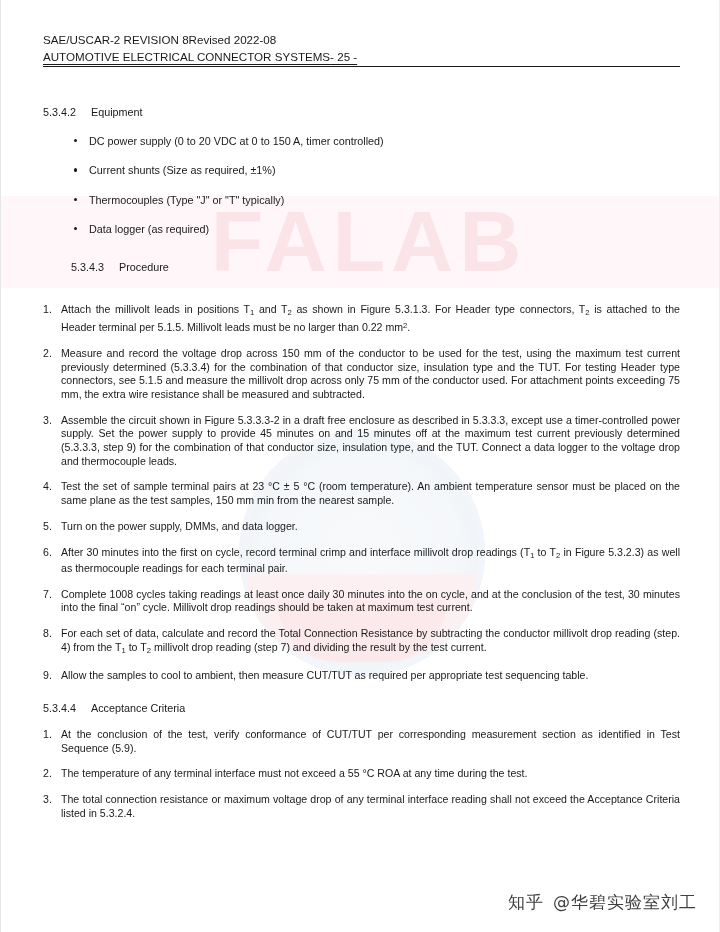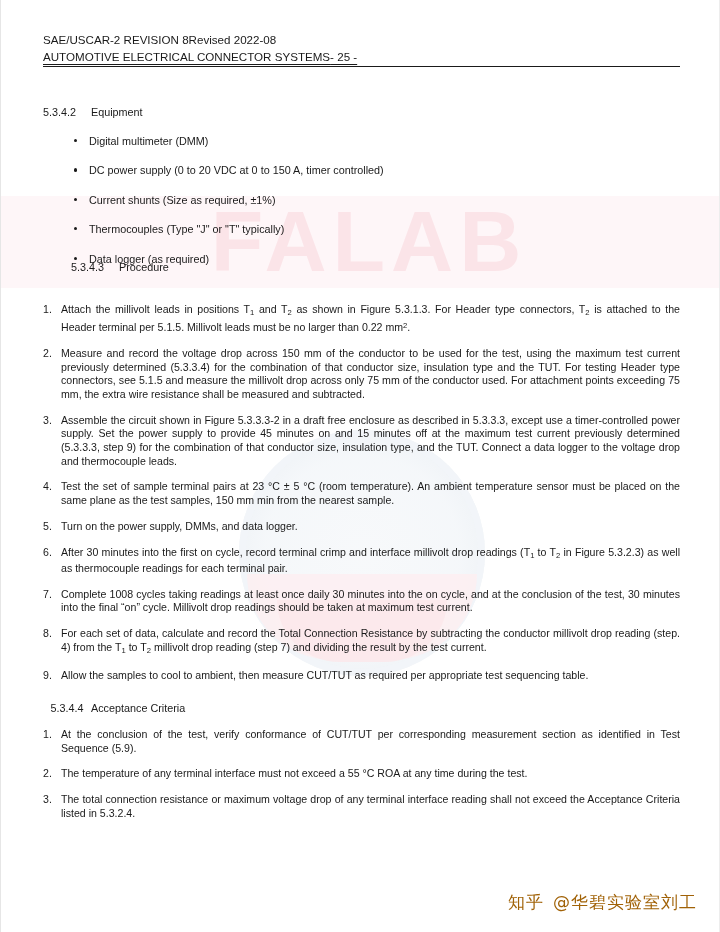--- a/index.html
+++ b/index.html
@@ -194,21 +194,21 @@
   sup { font-size: 0.72em; vertical-align: 0.42em; }
 
   
   .zhihu {
     position: absolute;
     right: 22px;
     bottom: 18px;
     display: flex;
     align-items: center;
     gap: 9px;
-    color: #a16207;
+    color: #404040;
     font-size: 17px;
     font-family: "DejaVu Sans", sans-serif;
     letter-spacing: 1px;
     z-index: 3;
     white-space: nowrap;
   }
 </style>
 </head>
 <body>
 
@@ -237,24 +237,20 @@
       <div class="hdr-rule"></div>
     </div>
 
     <div class="sec-head" style="top:105px;">
       <span class="sec-num">5.3.4.2</span><span>Equipment</span>
     </div>
 
     <div class="bullets" style="top:134px;">
       <div class="bullet-item">
         <span class="dot"></span>
-        <span>Digital multimeter (DMM)</span>
-      </div>
-      <div class="bullet-item">
-        <span class="dot"></span>
         <span>DC power supply (0 to 20 VDC at 0 to 150 A, timer controlled)</span>
       </div>
       <div class="bullet-item">
         <span class="dot"></span>
         <span>Current shunts (Size as required, ±1%)</span>
       </div>
       <div class="bullet-item">
         <span class="dot"></span>
         <span>Thermocouples (Type "J" or "T" typically)</span>
       </div>
@@ -300,21 +296,21 @@
       <div class="num-item">
         <span class="marker">8.</span>
         <p>For each set of data, calculate and record the Total Connection Resistance by subtracting the conductor millivolt drop reading (step. 4) from the T<sub>1</sub> to T<sub>2</sub> millivolt drop reading (step 7) and dividing the result by the test current.</p>
       </div>
       <div class="num-item">
         <span class="marker">9.</span>
         <p>Allow the samples to cool to ambient, then measure CUT/TUT as required per appropriate test sequencing table.</p>
       </div>
     </div>
 
-    <div class="sec-head" style="top:701px;text-align:center;">
+    <div class="sec-head" style="top:701px;">
       <span class="sec-num">5.3.4.4</span><span>Acceptance Criteria</span>
     </div>
 
     <div class="numlist" style="top:728px;">
       <div class="num-item">
         <span class="marker">1.</span>
         <p>At the conclusion of the test, verify conformance of CUT/TUT per corresponding measurement section as identified in Test Sequence (5.9).</p>
       </div>
       <div class="num-item">
         <span class="marker">2.</span>

